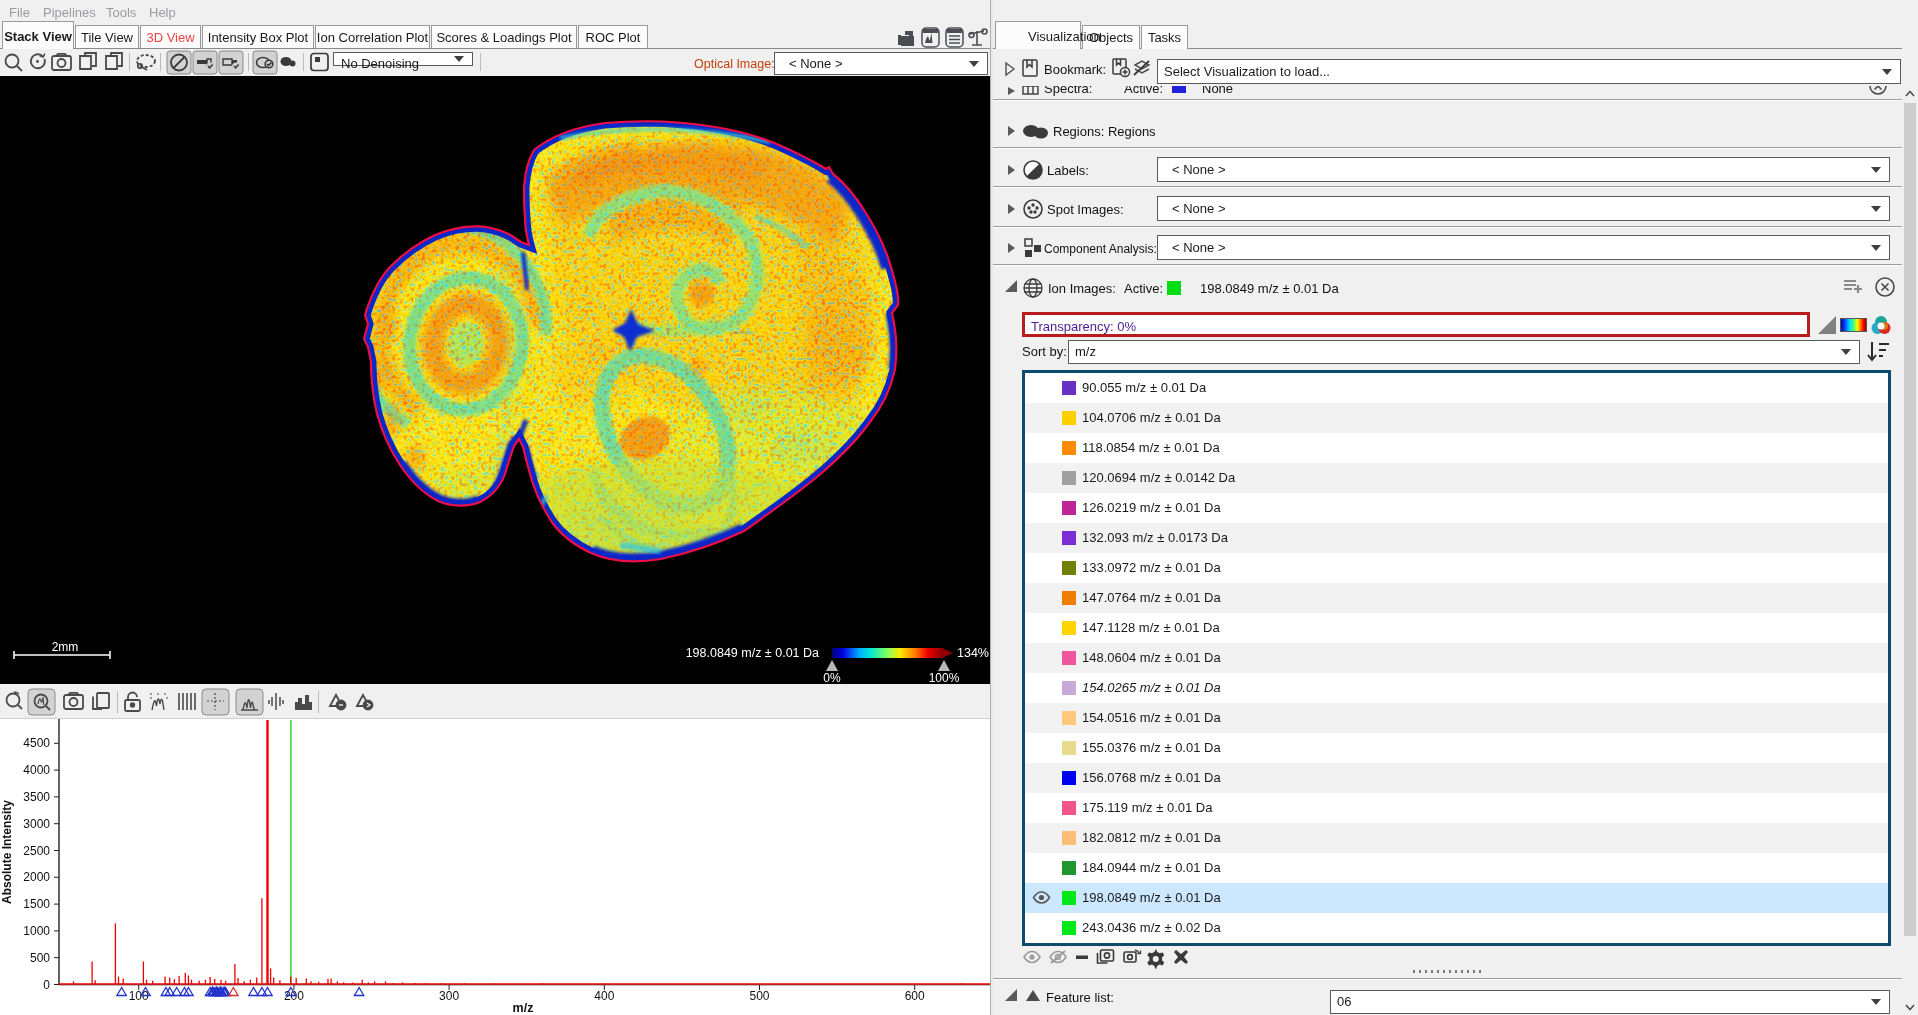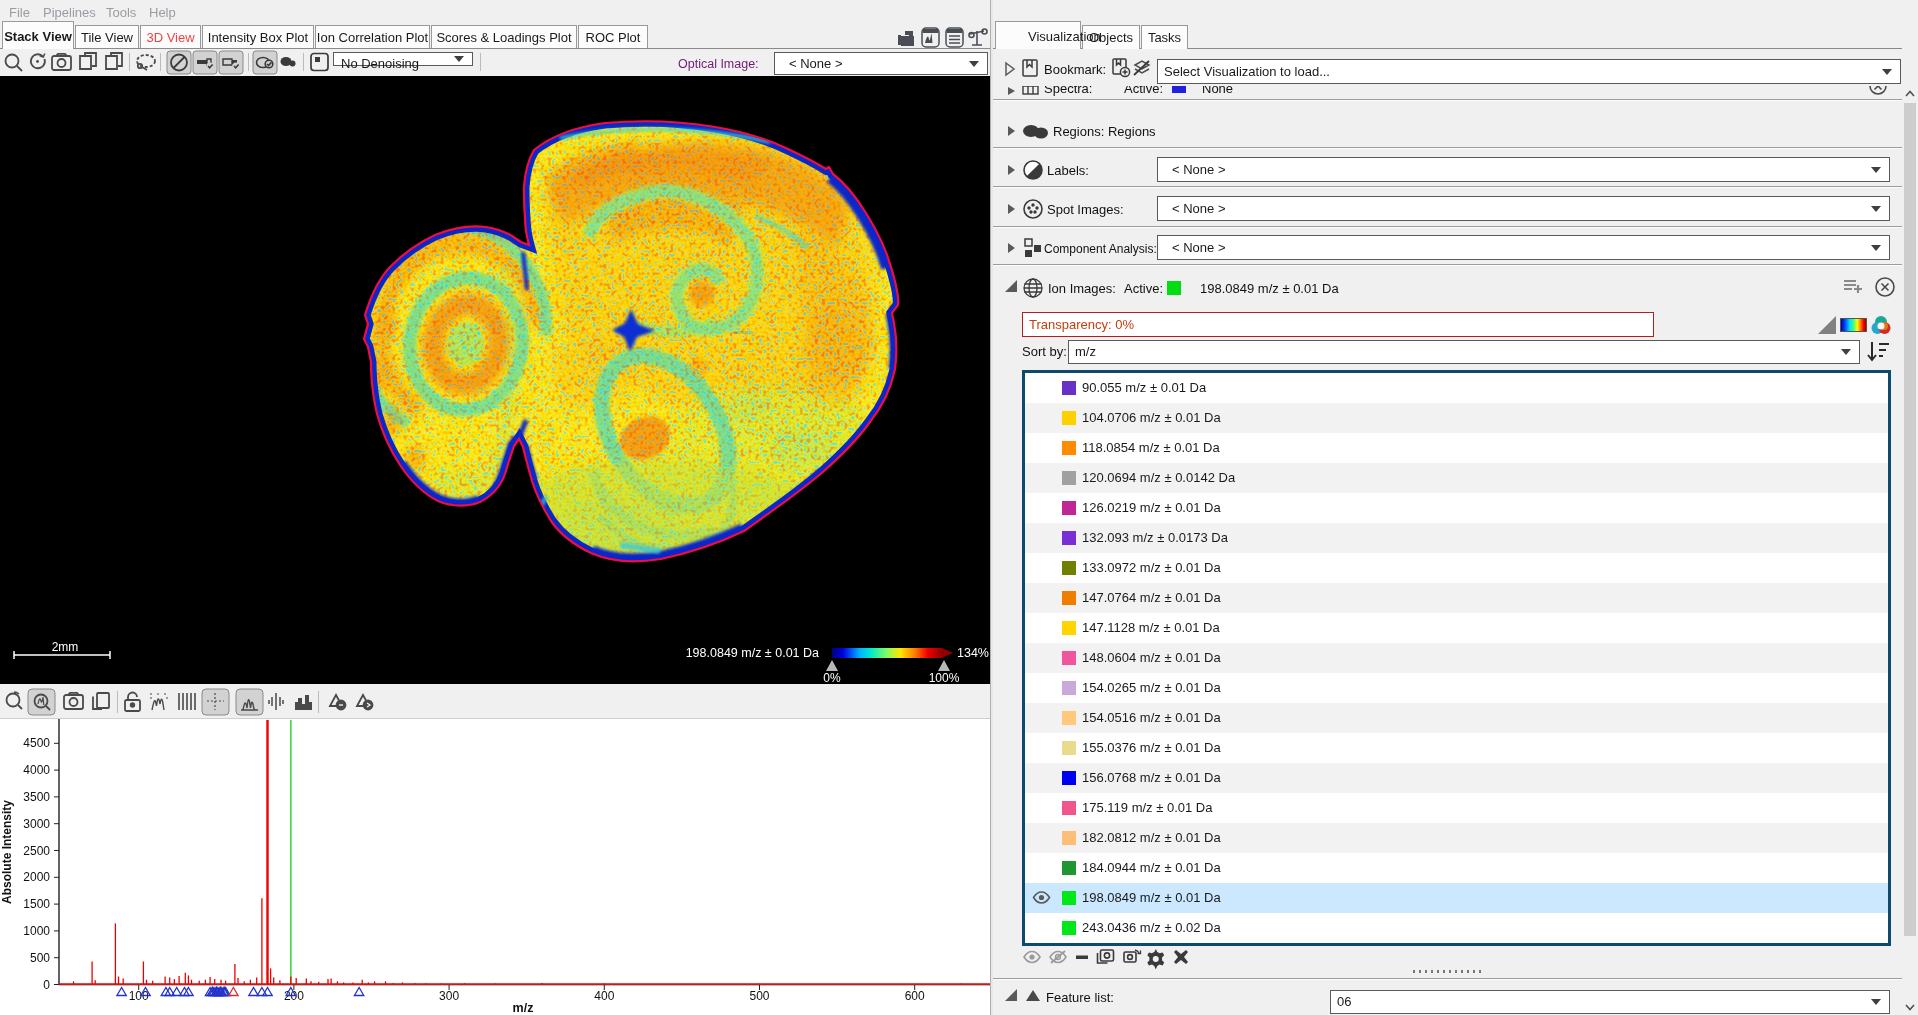--- a/index.html
+++ b/index.html
@@ -118,21 +118,21 @@
         </g>
     <path d="M303.5,4 v18" stroke="#bbb" stroke-width="1"></path>
     <g fill="none" stroke="#3a3a3a" stroke-width="1.7">
           <rect x="311" y="4.5" width="17" height="17" rx="3"></rect>
           <rect x="315" y="8" width="5" height="5" fill="#3a3a3a" stroke="none"></rect>
         </g>
     <path d="M480.5,4 v18" stroke="#bbb" stroke-width="1"></path>
   </g>
 </svg></div>
 <div class="combo" style="left:333px;top:52px;width:140px;height:14px;line-height:21px;"><span style="margin-left:7px;">No Denoising</span><span class="arr"></span></div>
-<div class="abs" style="left:678px;top:57px;font-size:12.5px;color:#701a75;">Optical Image:</div>
+<div class="abs" style="left:694px;top:57px;font-size:12.5px;color:#c2410c;">Optical Image:</div>
 <div class="combo" style="left:774px;top:52px;width:214px;height:23px;line-height:21px;"><span style="margin-left:14px;">&lt; None &gt;</span><span class="arr"></span></div>
 
 <div class="abs" style="left:0;top:76px;width:990px;height:608px;background:#000;" id="imgarea">
     <svg width="990" height="608" style="position:absolute;left:0;top:0;">
 <defs>
 <clipPath id="bc">
           <path d="M529,169 C526,158 525,150 525,141 C524,131 524,121 524,111 C525,97 528,84 534,74 C550,61 575,51 605,47 C640,44 680,45 715,51 C740,55 765,62 788,73 C805,81 818,88 826,93 L829,91 L833,98 C845,107 856,121 866,137 C876,153 886,173 891,191 C897,211 899,223 898,229 L892,237 L894,247 C897,263 897,278 895,293 C891,313 882,331 870,346 C858,363 842,379 824,395 C800,416 772,435 744,455 C717,468 689,477 661,483 C636,487 611,486 591,477 C574,469 560,458 551,445 C543,432 536,418 532,405 L527,387 L523,371 L519,363 L514,370 L509,385 L505,398 C500,412 492,420 480,426 C468,431 452,431 438,425 C424,418 410,404 400,389 C390,374 382,356 377,338 C373,321 371,301 371,286 L368,271 L364,263 L368,248 L365,239 C372,216 380,201 391,190 C403,178 418,167 435,159 C452,152 470,149 486,151 C498,153 508,157 515,162 L521,166 Z"></path>
         </clipPath>
 <filter id="speck" x="0" y="0" width="100%" height="100%">
   <feTurbulence type="fractalNoise" baseFrequency="0.27" numOctaves="1" seed="7" result="t"></feTurbulence>
@@ -600,21 +600,21 @@
           <path d="M1,5 h12 M1,9 h12 M1,13 h8"></path>
           <path d="M11,13 h8 M15,9 v8" stroke-width="2.2"></path>
         </g>
       <g transform="translate(33,1)" stroke="#4a4a4a" stroke-width="1.6" fill="none">
           <circle cx="9" cy="10" r="9"></circle>
           <path d="M5.5,6.5 l7,7 M12.5,6.5 l-7,7"></path>
         </g>
     </svg>
   </div>
 
-  <div class="abs" style="left:29px;top:226px;width:632px;height:25px;background:#fff;border:1px solid #b91c1c;font-size:13px;color:#c2410c;line-height:23px;"><span style="margin-left:6px;">Transparency: 0%</span></div>
+  <div class="abs" style="left:29px;top:226px;width:788px;height:25px;background:#fff;border:3px solid #b91c1c;font-size:13px;color:#4c1d95;line-height:23px;"><span style="margin-left:6px;">Transparency: 0%</span></div>
   <div class="abs" style="left:824px;top:229px;"><svg width="20" height="20">
         <path d="M19,1 L19,19 L1,19 z" fill="#808080"></path>
       </svg></div>
   <div class="abs" style="left:847px;top:232px;width:27px;height:14px;background:linear-gradient(90deg,#0000a0,#0040ff 15%,#00e0ff 35%,#40ff80 50%,#ffff00 65%,#ff8000 78%,#ff0000 90%,#a00000);border:1px solid #555;"></div>
   <div class="abs" style="left:878px;top:229px;">
     <svg width="20" height="20">
       <circle cx="10" cy="7" r="6" fill="#18a898"></circle>
       <circle cx="6.5" cy="13" r="6" fill="#28a8c8"></circle>
       <circle cx="13.5" cy="13" r="6" fill="#d82820"></circle>
       <circle cx="13" cy="11" r="4" fill="#e07818"></circle>
@@ -670,21 +670,21 @@
 <div style="position:absolute;left:0;top:240px;width:867px;height:30px;background:#ffffff;">
         <div style="position:absolute;left:37px;top:8px;width:14px;height:14px;background:#ffd400;"></div>
         <div style="position:absolute;left:57px;top:7px;font-size:13px;color:#1a1a1a;">147.1128 m/z ± 0.01 Da</div>
       </div>
 <div style="position:absolute;left:0;top:270px;width:867px;height:30px;background:#f2f2f2;">
         <div style="position:absolute;left:37px;top:8px;width:14px;height:14px;background:#f0569e;"></div>
         <div style="position:absolute;left:57px;top:7px;font-size:13px;color:#1a1a1a;">148.0604 m/z ± 0.01 Da</div>
       </div>
 <div style="position:absolute;left:0;top:300px;width:867px;height:30px;background:#ffffff;">
         <div style="position:absolute;left:37px;top:8px;width:14px;height:14px;background:#c9a8dc;"></div>
-        <div style="position:absolute;left:57px;top:7px;font-size:13px;color:#1a1a1a;">154.0265 m/z ± 0.01 Da</div>
+        <div style="position:absolute;left:57px;top:7px;font-size:13px;color:#1a1a1a;font-style:italic;">154.0265 m/z ± 0.01 Da</div>
       </div>
 <div style="position:absolute;left:0;top:330px;width:867px;height:30px;background:#f2f2f2;">
         <div style="position:absolute;left:37px;top:8px;width:14px;height:14px;background:#ffc87d;"></div>
         <div style="position:absolute;left:57px;top:7px;font-size:13px;color:#1a1a1a;">154.0516 m/z ± 0.01 Da</div>
       </div>
 <div style="position:absolute;left:0;top:360px;width:867px;height:30px;background:#ffffff;">
         <div style="position:absolute;left:37px;top:8px;width:14px;height:14px;background:#e8dc8c;"></div>
         <div style="position:absolute;left:57px;top:7px;font-size:13px;color:#1a1a1a;">155.0376 m/z ± 0.01 Da</div>
       </div>
 <div style="position:absolute;left:0;top:390px;width:867px;height:30px;background:#f2f2f2;">

